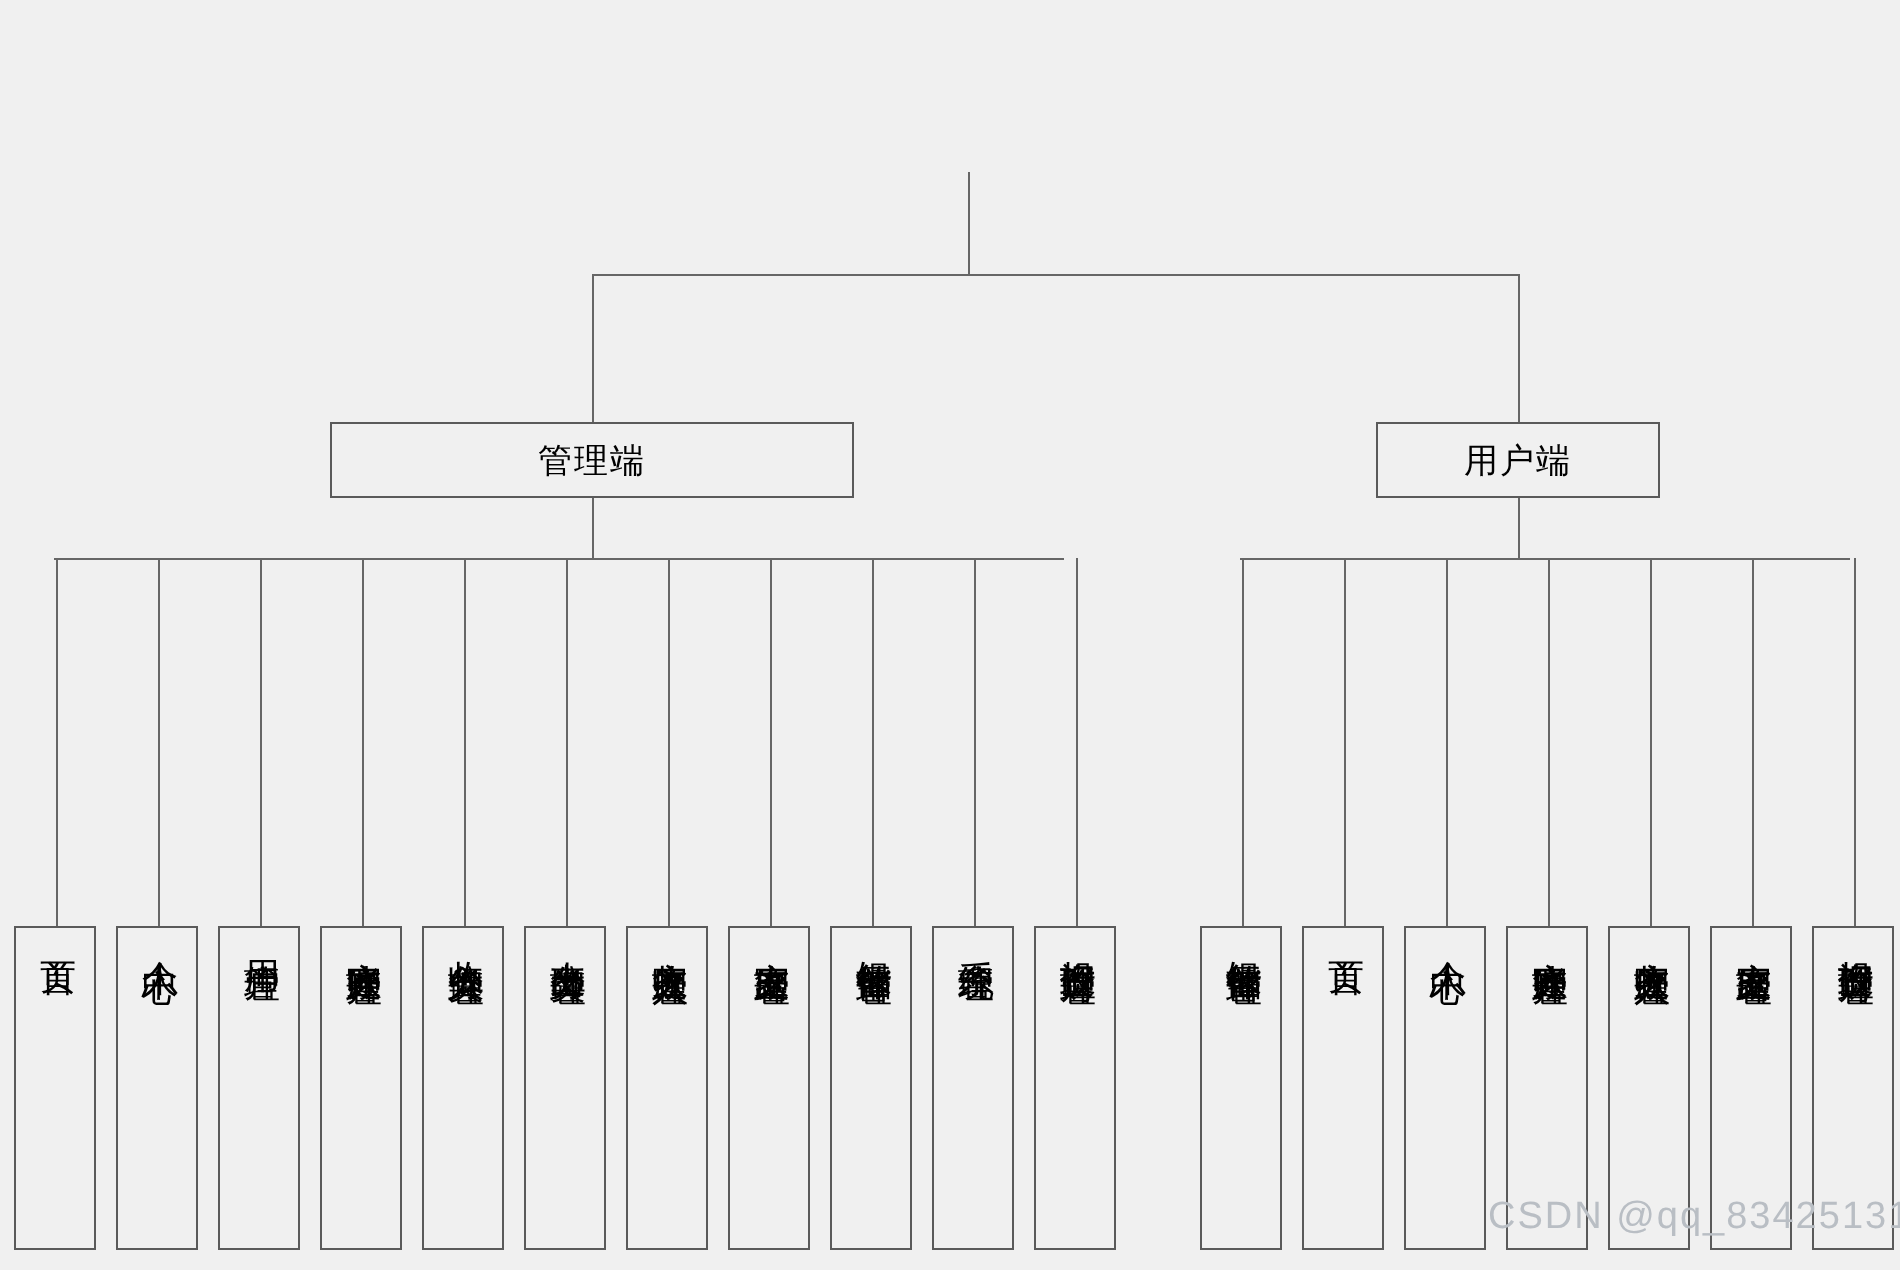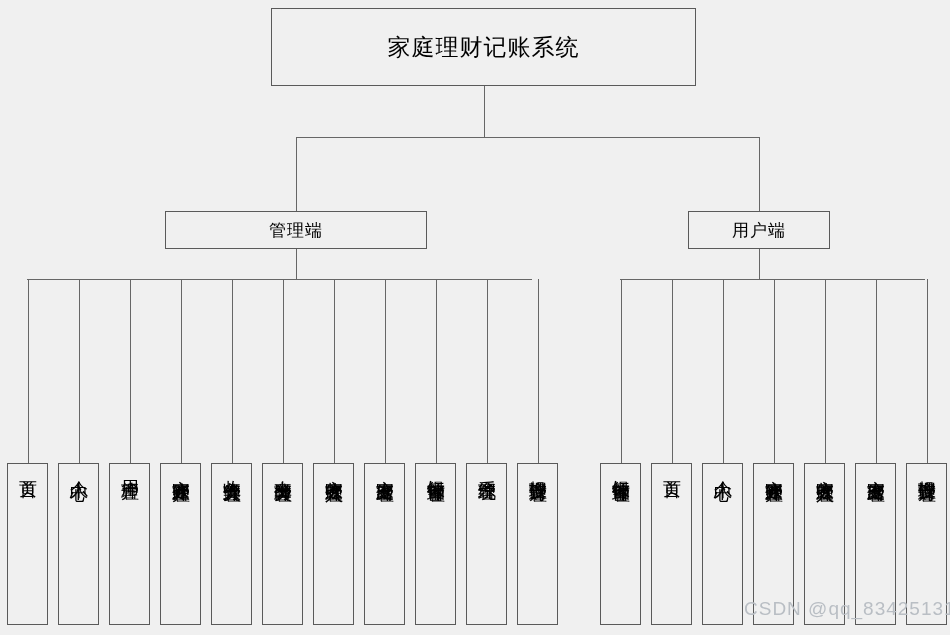--- a/index.html
+++ b/index.html
@@ -94,23 +94,20 @@
     white-space: nowrap;
     pointer-events: none;
     font-family: "Liberation Sans", sans-serif;
   }
 </style>
 </head>
 <body>
 
 <div id="diagram">
 
-  <div class="node node-root">
-    <span>家庭理财记账系统</span>
-  </div>
 
   <div class="conn v" style="left:484px; top:86px; height:51px;"></div>
 
   <div class="conn h" style="left:296px; top:137px; width:463px;"></div>
 
   <div class="conn v" style="left:296px; top:137px; height:74px;"></div>
 
   <div class="conn v" style="left:759px; top:137px; height:74px;"></div>
 
   <div class="node node-branch user">

